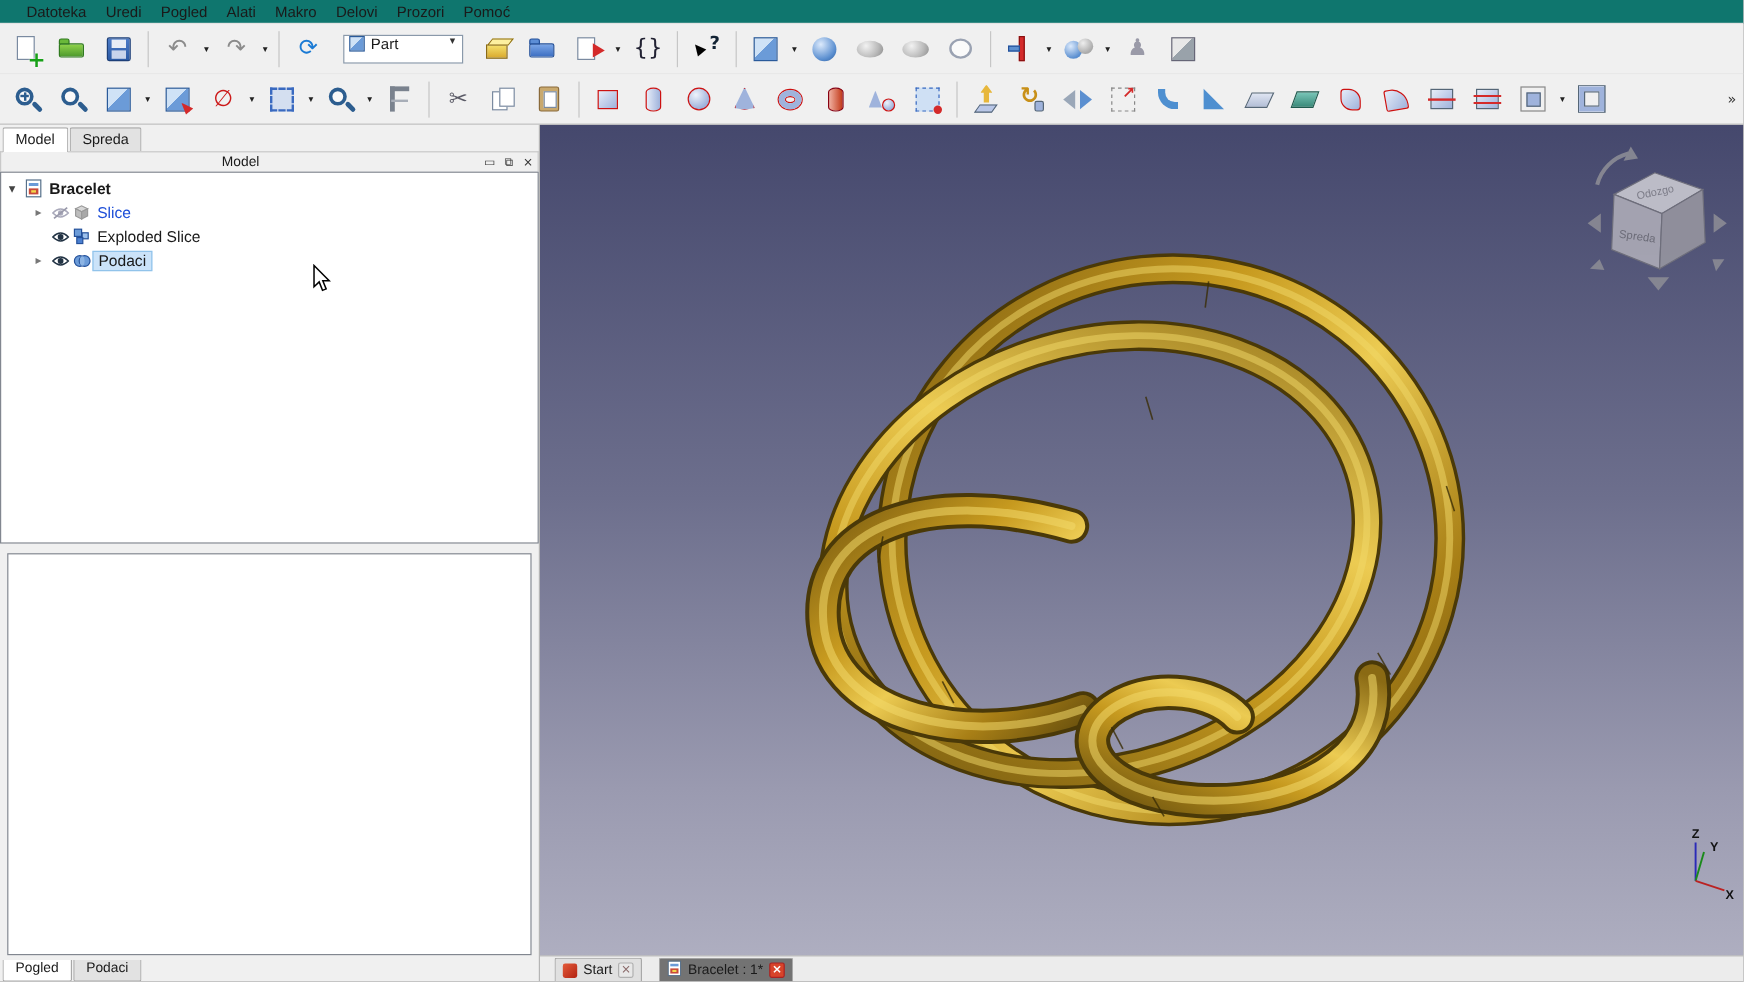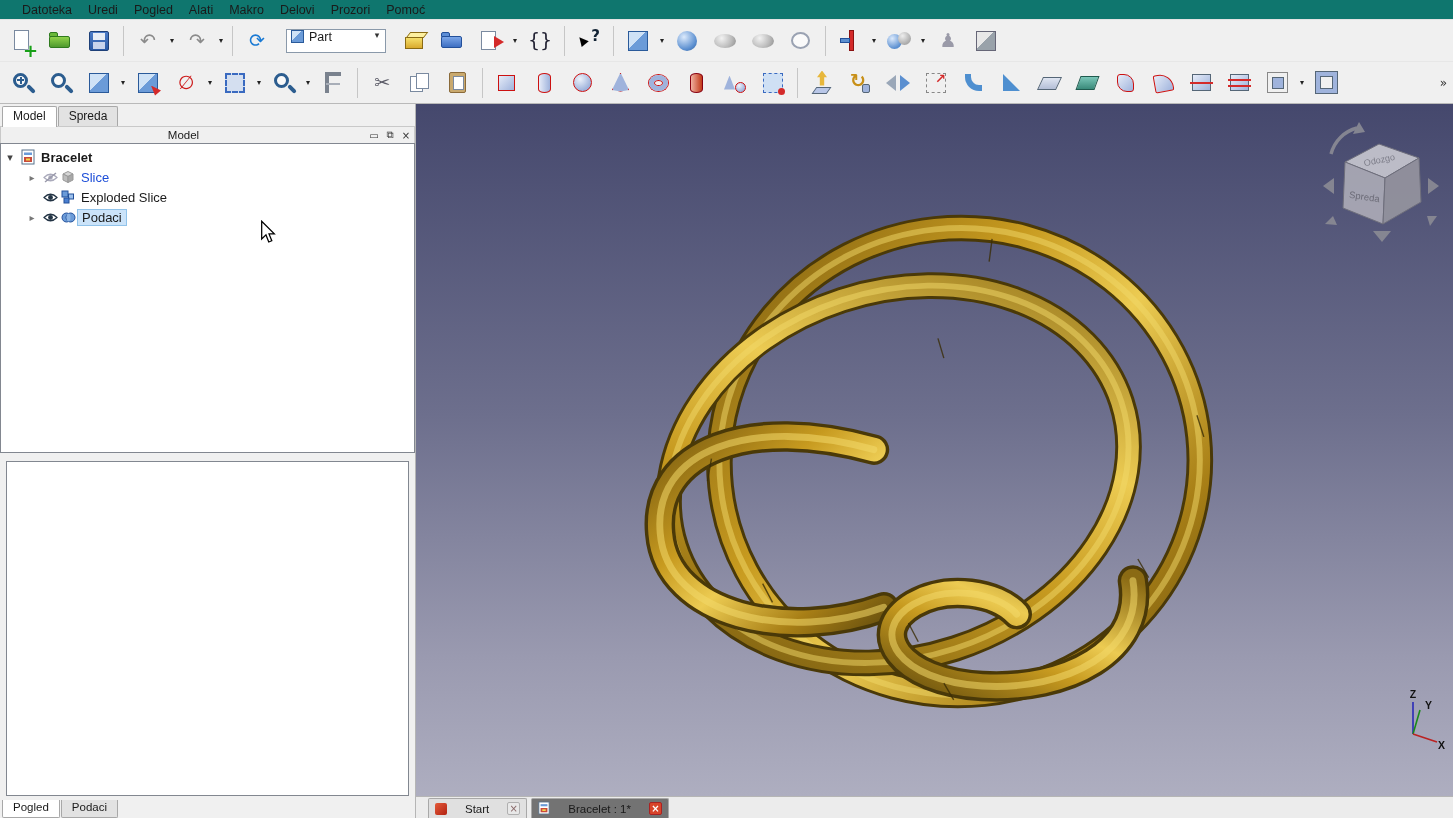--- a/index.html
+++ b/index.html
@@ -93,21 +93,21 @@
   .thickness::before{left:2px;top:2px;width:21px;height:21px;border:4px solid #9fb3dc;box-shadow:0 0 0 1px #567,inset 0 0 0 1px #567}
 
   
   .combo{height:24px;min-width:100px;border:1px solid #8a99aa;background:#fff;display:flex;align-items:flex-start;margin:0 10px;padding-left:4px;font-size:12.5px;cursor:default}
   .combo .wbicon{width:13px;height:13px;background:linear-gradient(135deg,#cfe2f6 0 45%,#6b9bd8 45% 100%);border:1px solid #2a5a9a;margin-right:5px;flex:none}
   .combo .label{flex:1}
   .combo .arrow{width:16px;text-align:center;font-size:9px;color:#333;font-family:"DejaVu Sans",sans-serif}
 
   
   .main{display:flex;height:714px}
-  .left{width:416px;flex:none;display:flex;flex-direction:column;background:#f0f0f0;border-right:1px solid #b5b5b5}
+  .left{width:450px;flex:none;display:flex;flex-direction:column;background:#f0f0f0;border-right:1px solid #b5b5b5}
   .ptabs{display:flex;height:22px;padding-left:2px;align-items:flex-end}
   .ptab{font-size:12px;padding:2px 10px 3px;border:1px solid #a8a8a8;border-bottom:none;background:#e2e2e2;margin-right:1px;border-radius:2px 2px 0 0;cursor:default}
   .ptab.active{background:#fff;position:relative;top:1px;padding-bottom:4px}
   .dock-title{height:17px;display:flex;align-items:center;font-size:11.5px;background:#f0f0f0;border:1px solid #c9c9c9;border-bottom:none}
   .dock-title .t{flex:1;text-align:center}
   .dock-btn{width:16px;height:14px;font-size:10px;display:flex;align-items:center;justify-content:center;color:#333;font-family:"DejaVu Sans",sans-serif;cursor:default}
   .tree{height:310px;background:#fff;border:1px solid #828790;overflow:hidden;padding-top:3px;font-size:13px}
   .trowi{display:flex;align-items:center;height:20px;cursor:default}
   .trowi .caret{width:18px;text-align:center;font-size:10px;color:#777;font-family:"DejaVu Sans",sans-serif}
   .trowi .ti{width:18px;display:flex;align-items:center;justify-content:center;flex:none}
@@ -123,21 +123,21 @@
   .btab{font-size:11.5px;padding:1px 10px;border:1px solid #a8a8a8;border-top:none;background:#e2e2e2;margin-right:1px;border-radius:0 0 2px 2px;cursor:default}
   .btab.active{background:#fff}
 
   
   .viewport{position:relative;flex:1;display:flex;flex-direction:column;overflow:hidden}
   .v3d{position:relative;height:692px;background:linear-gradient(180deg,#45486d 0%,#6d6f8d 45%,#9a9ab0 80%,#aeaec0 100%);overflow:hidden;cursor:default}
   .v3d svg.model{position:absolute;inset:0}
   .navcube{position:absolute;top:8px;right:6px;opacity:.92}
   .axiswidget{position:absolute;right:8px;bottom:46px}
   .doctabs{height:22px;background:#ececec;border-top:1px solid #b5b5b5;display:flex;align-items:flex-end;padding-left:12px}
-  .dtab{display:flex;align-items:center;gap:18px;font-size:11.5px;height:20px;padding:0 6px;border:1px solid #a8a8a8;border-bottom:none;background:#e0e0e0;margin-right:4px;border-radius:2px 2px 0 0;cursor:default}
+  .dtab{display:flex;align-items:center;gap:5px;font-size:11.5px;height:20px;padding:0 6px;border:1px solid #a8a8a8;border-bottom:none;background:#e0e0e0;margin-right:14px;border-radius:2px 2px 0 0;cursor:default}
   .dtab.active{background:#737373}
   .start-ic{width:12px;height:12px;background:linear-gradient(135deg,#e45b3a,#b22212);border-radius:2px;flex:none}
   .dclose{width:13px;height:13px;display:flex;align-items:center;justify-content:center;font-size:10px;border-radius:2px;font-family:"DejaVu Sans",sans-serif;cursor:default}
   .dclose.gray{background:#e8e8e8;border:1px solid #b0b0b0;color:#8a6a6a}
   .dclose.red{background:#d8442a;border:1px solid #a22;color:#fff;font-weight:700}
   .cursor{position:absolute;left:260px;top:220px;z-index:60;pointer-events:none}
 </style>
 </head>
 <body>
 

